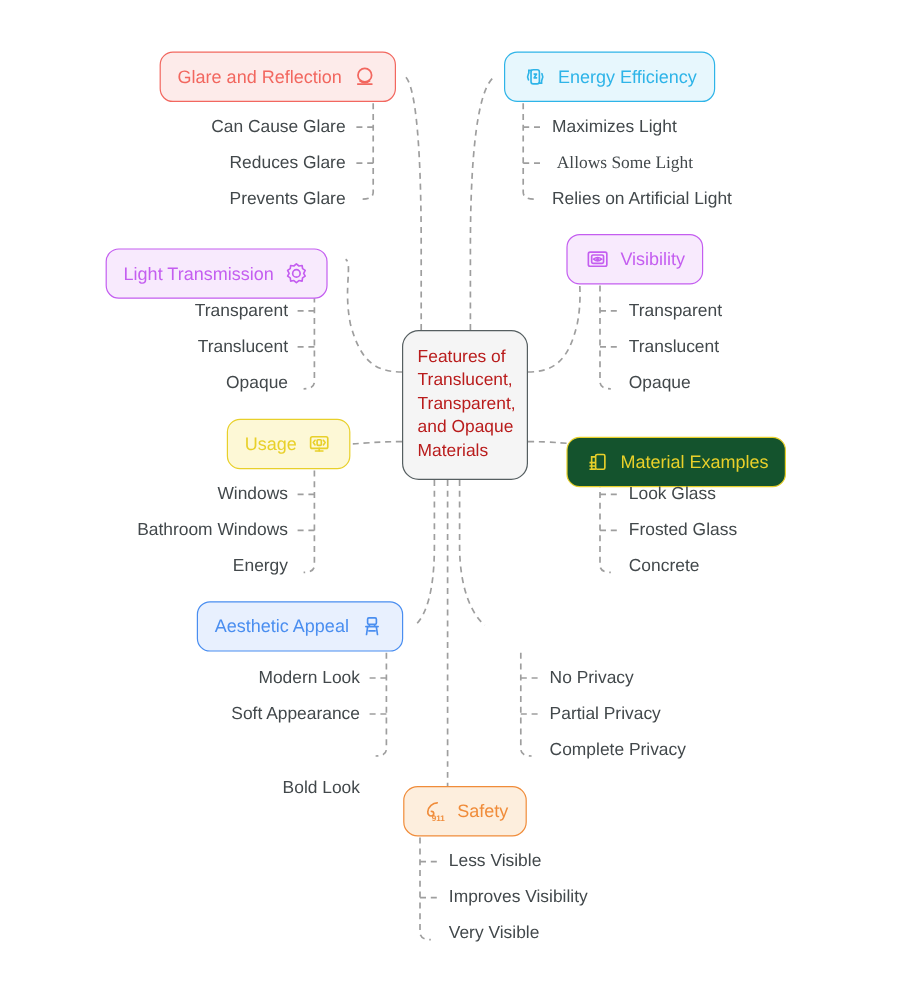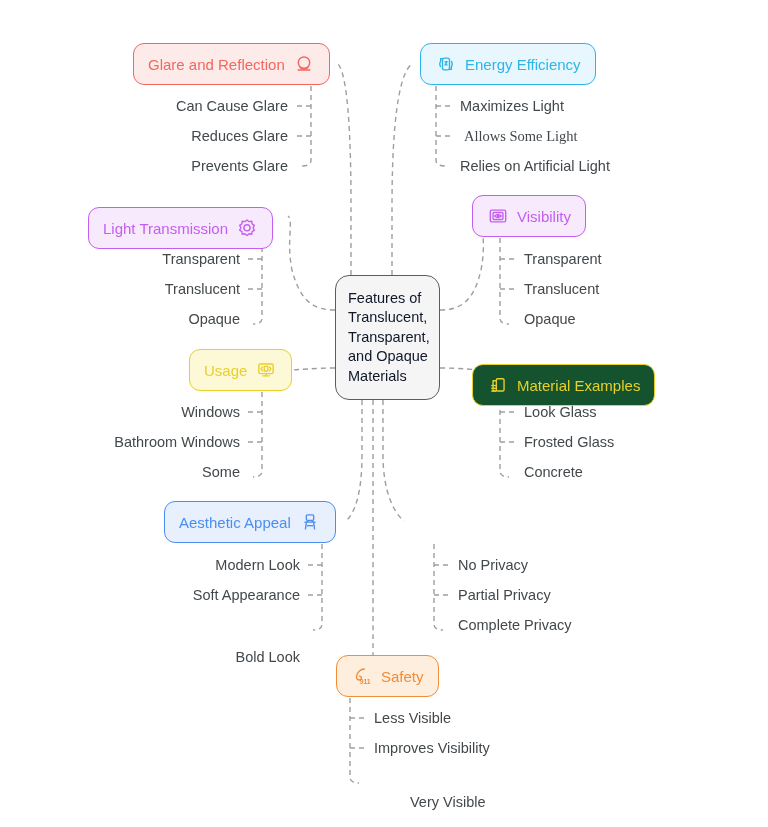--- a/index.html
+++ b/index.html
@@ -13,21 +13,21 @@
   svg.links{position:absolute;left:0;top:0;width:768px;height:827px;pointer-events:none;}
   svg.links path{fill:none;stroke:#9e9e9e;stroke-width:1.4;stroke-dasharray:5 4;stroke-linecap:butt;}
 
   
   .central{
     position:absolute;
     box-sizing:border-box;
     background:#f5f5f5;
     border:1.6px solid #555e60;
     border-radius:14px;
-    color:#0f172a;
+    color:#b91c1c;
     font-size:14.5px;
     line-height:19.5px;
     padding:10px 12px;
     display:flex;align-items:center;
   }
 
   
   .pill{
     position:absolute;
     box-sizing:border-box;
@@ -188,21 +188,21 @@
         <rect x="10.1" y="8.1" width="3.8" height="5.2" rx="0.8"></rect>
         <path d="M8.2 8.6 L6.6 10.7 L8.2 12.8" stroke-linecap="round" stroke-linejoin="round"></path>
         <path d="M15.8 8.6 L17.4 10.7 L15.8 12.8" stroke-linecap="round" stroke-linejoin="round"></path>
         <line x1="12" y1="16" x2="12" y2="18.2" stroke-linecap="round"></line>
         <line x1="8.6" y1="18.4" x2="15.4" y2="18.4" stroke-linecap="round"></line>
       </svg>
     </span>
   </div>
   <div class="leaf r" style="left:60px;top:405px;width:180px;">Windows</div>
   <div class="leaf r" style="left:60px;top:435px;width:180px;">Bathroom Windows</div>
-  <div class="leaf r" style="left:60px;top:465px;width:180px;">Some</div>
+  <div class="leaf r" style="left:60px;top:465px;width:180px;">Energy</div>
 
   <div class="pill" style="left:472px;top:364px;background:#14532d;border-color:#e8d02a;color:#e8d02a;">
     <span class="ico">
       <svg width="22" height="22" viewBox="0 0 24 24" fill="none" stroke="#e8d02a" stroke-width="1.5">
         <rect x="10.2" y="5.2" width="8.4" height="13.4" rx="1.4"></rect>
         <path d="M10.2 7.4 H6.6 V18.6 H10.2"></path>
         <line x1="4.6" y1="12.6" x2="10.2" y2="12.6"></line>
         <line x1="4.6" y1="15.6" x2="10.2" y2="15.6"></line>
         <line x1="4.6" y1="18.6" x2="10.2" y2="18.6"></line>
       </svg>
@@ -239,15 +239,15 @@
     <span class="ico">
       <svg width="22" height="22" viewBox="0 0 24 24" fill="none" stroke="#f08c3a" stroke-width="1.5">
         <path d="M14.6 4.4 C10.6 4.4 6.4 8 6 12.4 C5.8 14.8 7.2 16.4 9 16.4 C10.4 16.4 11.4 15.5 11.4 14.2 C11.4 12.9 10.4 12.1 9.2 12.1" stroke-linecap="round"></path>
         <text x="9.5" y="21" font-family="Liberation Sans, sans-serif" font-size="7.4" font-weight="bold" fill="#f08c3a" stroke="none">911</text>
       </svg>
     </span>
     <span class="lbl">Safety</span>
   </div>
   <div class="leaf l" style="left:374px;top:711px;">Less Visible</div>
   <div class="leaf l" style="left:374px;top:741px;">Improves Visibility</div>
-  <div class="leaf l" style="left:374px;top:795px;margin-left:36px;">Very Visible</div>
+  <div class="leaf l" style="left:374px;top:771px;">Very Visible</div>
 
 </div>
 
 </body></html>

